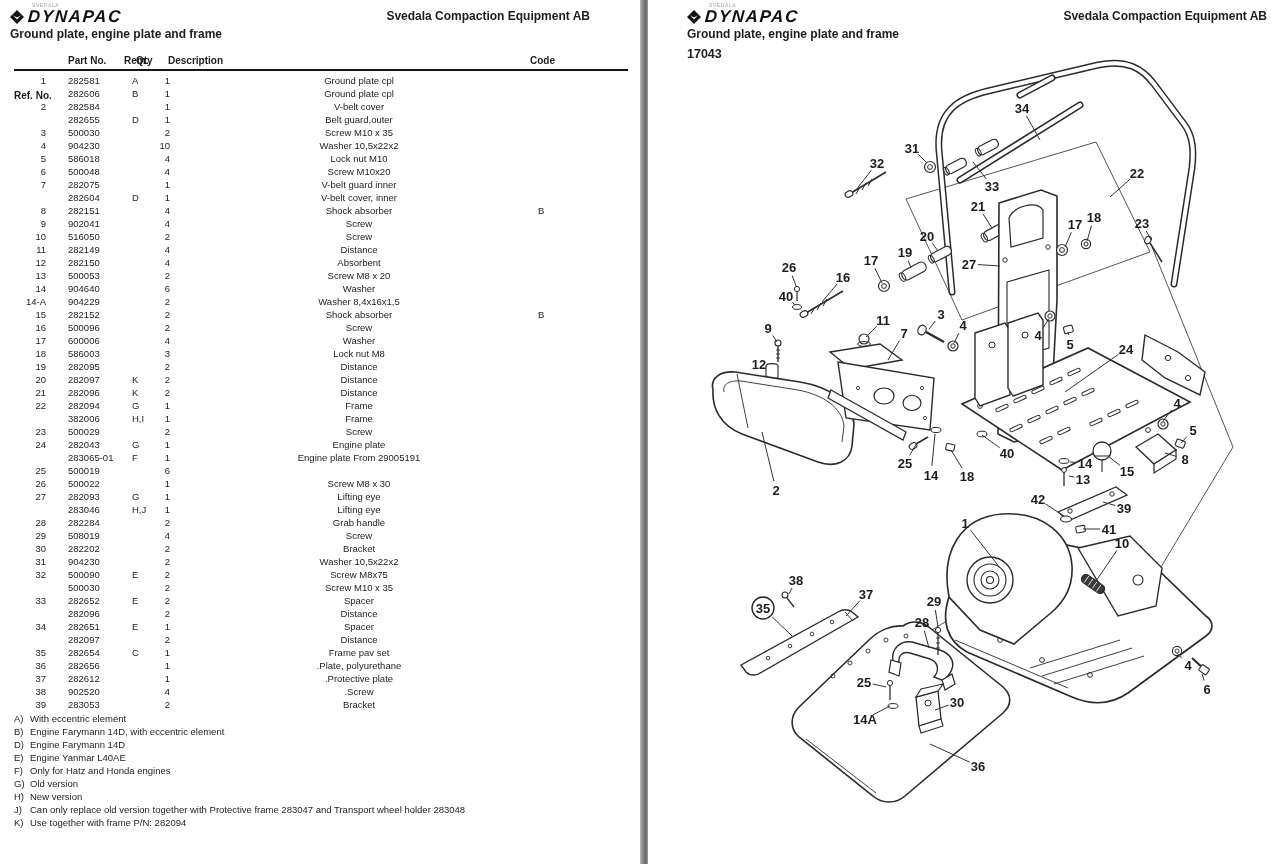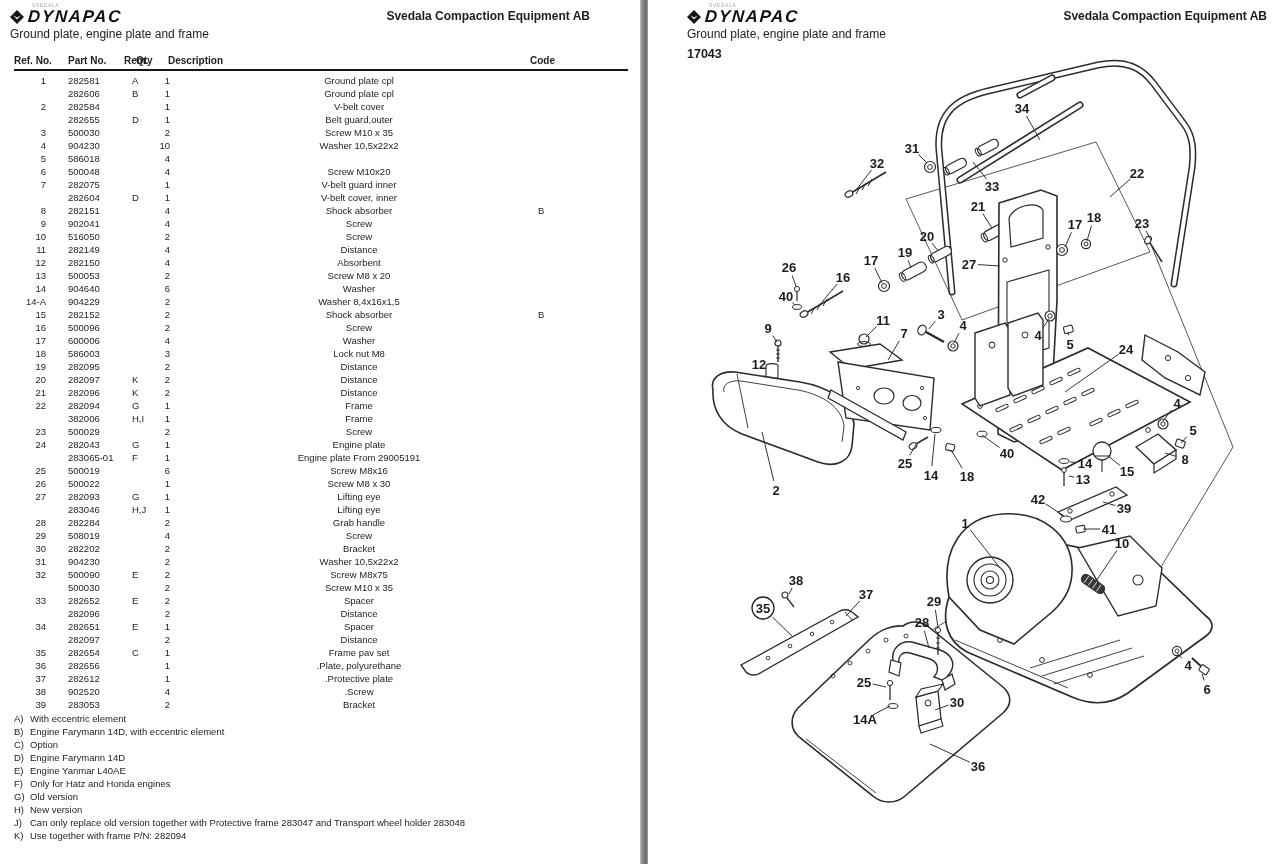--- a/index.html
+++ b/index.html
@@ -12,21 +12,21 @@
           background:linear-gradient(90deg,#bdbdbd 0%,#8d8d8d 30%,#6a6a6a 72%,#9e9e9e 100%);}
   
   .logo{position:absolute;top:2px;left:10px;height:26px;}
   .logo .cap{display:block;font-size:5px;color:#a9a49c;letter-spacing:.6px;margin-left:22px;line-height:6px;}
   .logo .row{display:flex;align-items:center;gap:4px;}
   .logo .dynapac{font-size:17px;font-weight:bold;font-style:italic;letter-spacing:1.6px;
                  transform:skewX(-4deg);color:#111;line-height:17px;}
   .company{position:absolute;top:9px;font-size:12px;font-weight:bold;white-space:nowrap;}
   #page-left .company{right:50px;}
   #page-right .company{right:9px;}
-  .doc-title{position:absolute;top:27px;left:10px;font-size:12px;font-weight:normal;}
+  .doc-title{position:absolute;top:27px;left:10px;font-size:12px;font-weight:bold;}
   #page-right .doc-title{left:39px;}
   .doc-number{position:absolute;top:47px;left:39px;font-size:12.5px;font-weight:bold;}
   
   #table-header{position:absolute;top:55px;left:0;width:640px;height:14px;font-size:10px;font-weight:bold;}
   #table-header span{position:absolute;top:0;white-space:nowrap;}
   #header-rule{position:absolute;top:69px;left:14px;width:614px;height:2px;background:#161616;}
   #table-rows{position:absolute;top:74px;left:14px;width:620px;}
   .prow{display:grid;grid-template-columns:32px 78px 30px 16px 368px 60px;height:13px;
         font-size:9.5px;line-height:13px;white-space:nowrap;}
   .c-ref{text-align:right;}
@@ -56,21 +56,21 @@
         <path d="M7,0 L14,7 L7,14 L0,7 Z" fill="#141414"></path>
         <path d="M3.2,5.2 L7,9.4 L10.8,5.2 L7,7.6 Z" fill="#fff"></path>
       </svg>
       <span class="dynapac">DYNAPAC</span>
     </span>
   </div>
   <div class="company">Svedala Compaction Equipment AB</div>
   <div class="doc-title">Ground plate, engine plate and frame</div>
 
   <div id="table-header">
-      <span style="left: 14px;">Ref. No.</span>
+      <span style="left: 14px; margin-top: 35px;">Ref. No.</span>
       <span style="left: 68px;">Part No.</span>
       <span style="left: 124px;">Rem.</span>
       <span style="left: 136px;">Qty</span>
       <span style="left: 168px;">Description</span>
       <span style="left: 530px;">Code</span>
     </div>
   <div id="header-rule"></div>
   <div id="table-rows">
       <div class="prow">
         <span class="c-ref">1</span>
@@ -118,20 +118,21 @@
         <span class="c-rem"></span>
         <span class="c-qty">10</span>
         <span class="c-desc">Washer 10,5x22x2</span>
         <span class="c-code"></span>
       </div>
       <div class="prow">
         <span class="c-ref">5</span>
         <span class="c-part">586018</span>
         <span class="c-rem"></span>
         <span class="c-qty">4</span>
+        <span class="c-desc">Lock nut M10</span>
         <span class="c-code"></span>
       </div>
       <div class="prow">
         <span class="c-ref">6</span>
         <span class="c-part">500048</span>
         <span class="c-rem"></span>
         <span class="c-qty">4</span>
         <span class="c-desc">Screw M10x20</span>
         <span class="c-code"></span>
       </div>
@@ -309,21 +310,20 @@
         <span class="c-rem">F</span>
         <span class="c-qty">1</span>
         <span class="c-desc">Engine plate  From 29005191</span>
         <span class="c-code"></span>
       </div>
       <div class="prow">
         <span class="c-ref">25</span>
         <span class="c-part">500019</span>
         <span class="c-rem"></span>
         <span class="c-qty">6</span>
-        <span class="c-desc">Screw M8x16</span>
         <span class="c-code"></span>
       </div>
       <div class="prow">
         <span class="c-ref">26</span>
         <span class="c-part">500022</span>
         <span class="c-rem"></span>
         <span class="c-qty">1</span>
         <span class="c-desc">Screw M8 x 30</span>
         <span class="c-code"></span>
       </div>
@@ -460,21 +460,20 @@
         <span class="c-part">283053</span>
         <span class="c-rem"></span>
         <span class="c-qty">2</span>
         <span class="c-desc">Bracket</span>
         <span class="c-code"></span>
       </div>
     </div>
   <div id="notes">
       <div class="note"><span class="k">A)</span><span>With eccentric element</span></div>
       <div class="note"><span class="k">B)</span><span>Engine Farymann 14D, with eccentric element</span></div>
-      <div class="note"><span class="k">C)</span><span>Option</span></div>
       <div class="note"><span class="k">D)</span><span>Engine Farymann 14D</span></div>
       <div class="note"><span class="k">E)</span><span>Engine Yanmar L40AE</span></div>
       <div class="note"><span class="k">F)</span><span>Only for Hatz and Honda engines</span></div>
       <div class="note"><span class="k">G)</span><span>Old version</span></div>
       <div class="note"><span class="k">H)</span><span>New version</span></div>
       <div class="note"><span class="k">J)</span><span>Can only replace old version together with Protective frame 283047 and Transport wheel holder 283048</span></div>
       <div class="note"><span class="k">K)</span><span>Use together with frame P/N: 282094</span></div>
     </div>
 </div>
 

